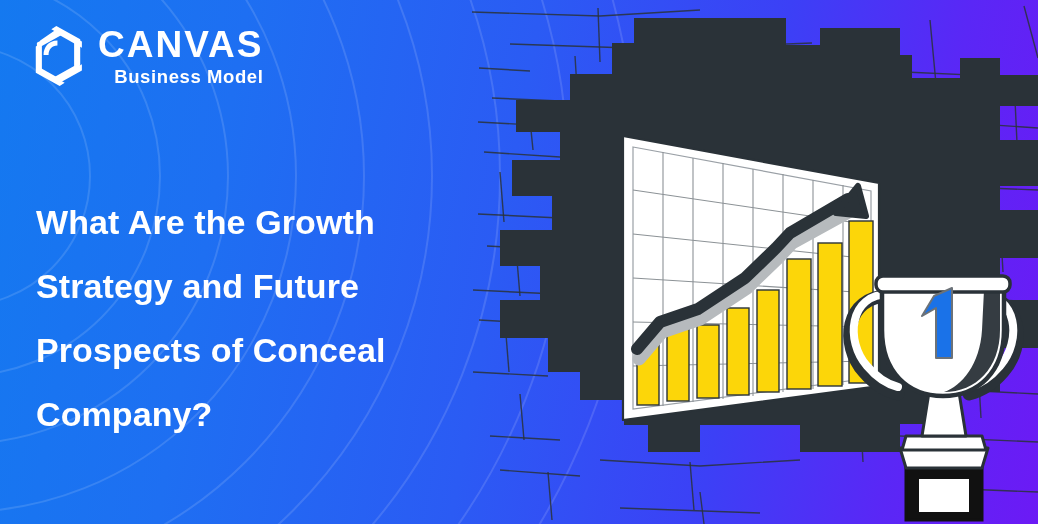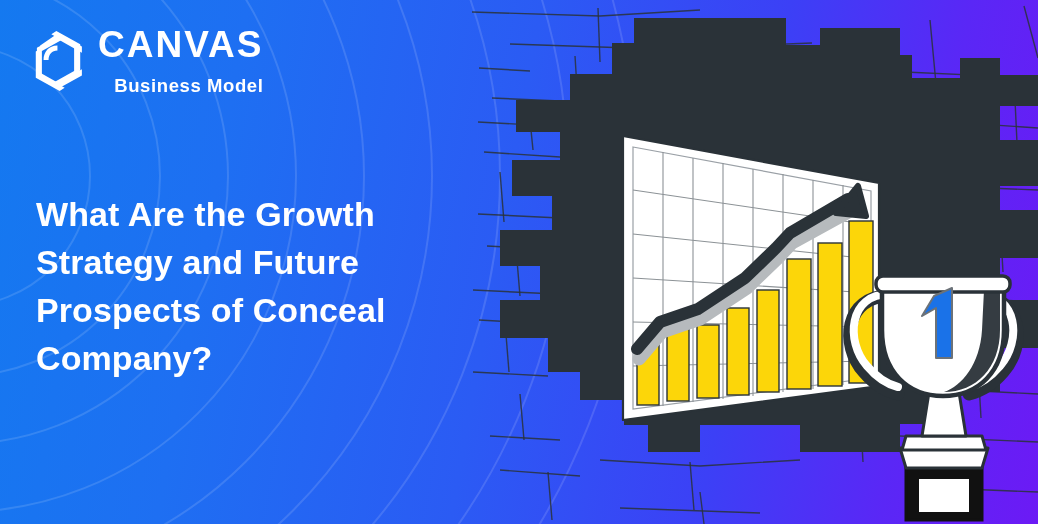--- a/index.html
+++ b/index.html
@@ -54,34 +54,34 @@
     font-size: 37px;
     font-weight: bold;
     letter-spacing: 2.0px;
     line-height: 1;
   }
   .logo-sub {
     color: #ffffff;
     font-size: 18.5px;
     font-weight: bold;
     letter-spacing: 0.6px;
-    margin-top: 14px;
+    margin-top: 5px;
     line-height: 1;
   }
 
   
   .headline {
     position: absolute;
     left: 36px;
     top: 190px;
     width: 420px;
     color: #ffffff;
     font-size: 34px;
     font-weight: bold;
-    line-height: 48px;
+    line-height: 64px;
     letter-spacing: 0.1px;
     margin: 0;
   }
 
   
   .illustration {
     position: absolute;
     left: 0; top: 0;
     width: 1038px; height: 524px;
     pointer-events: none;

